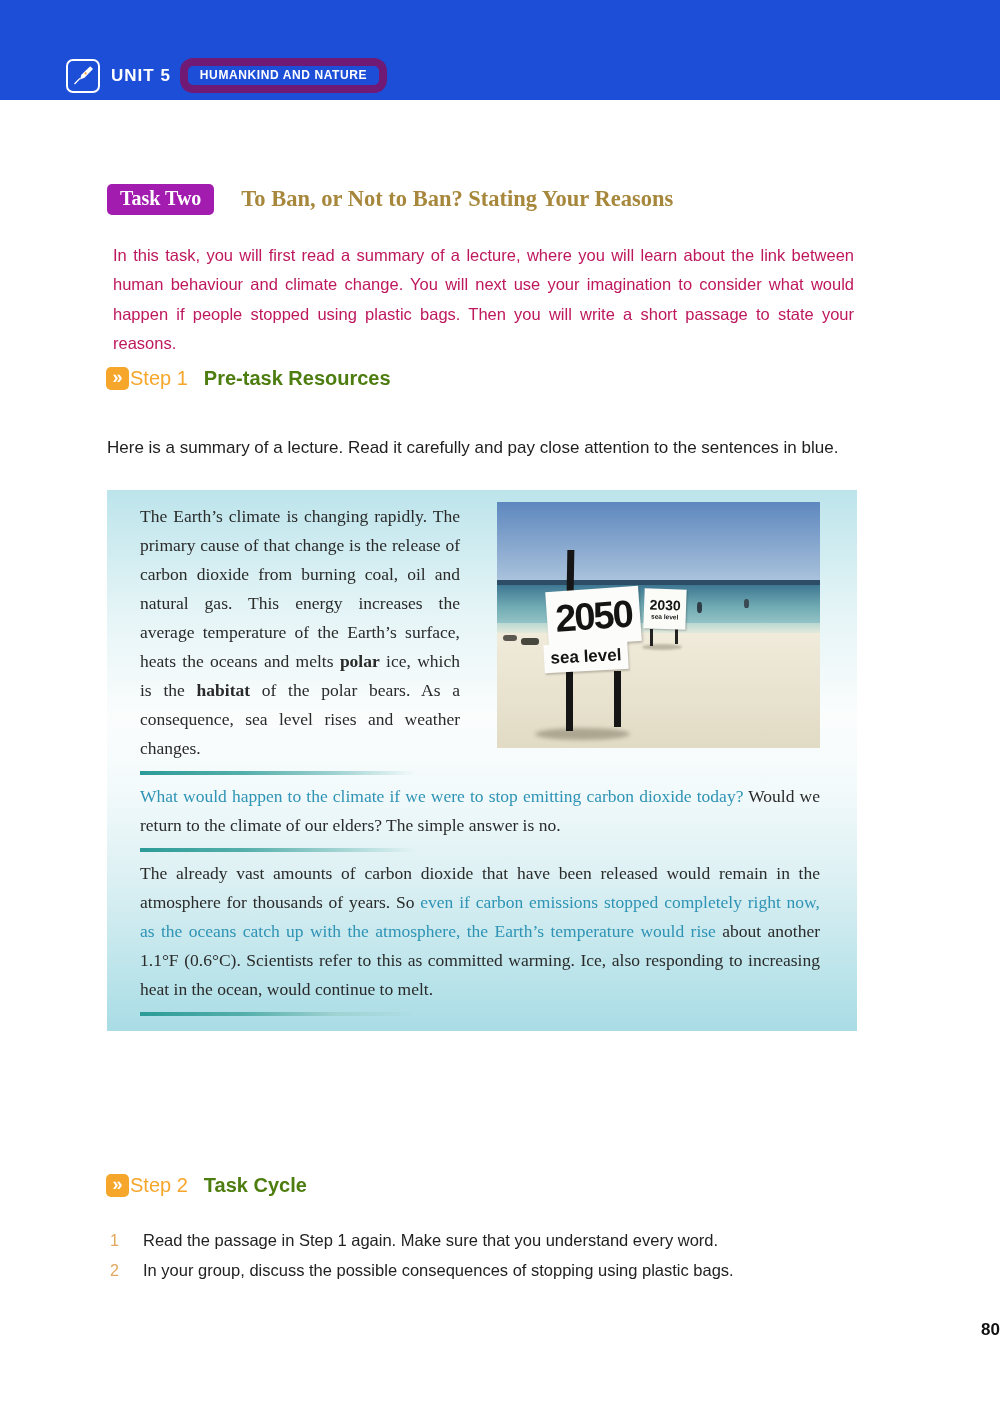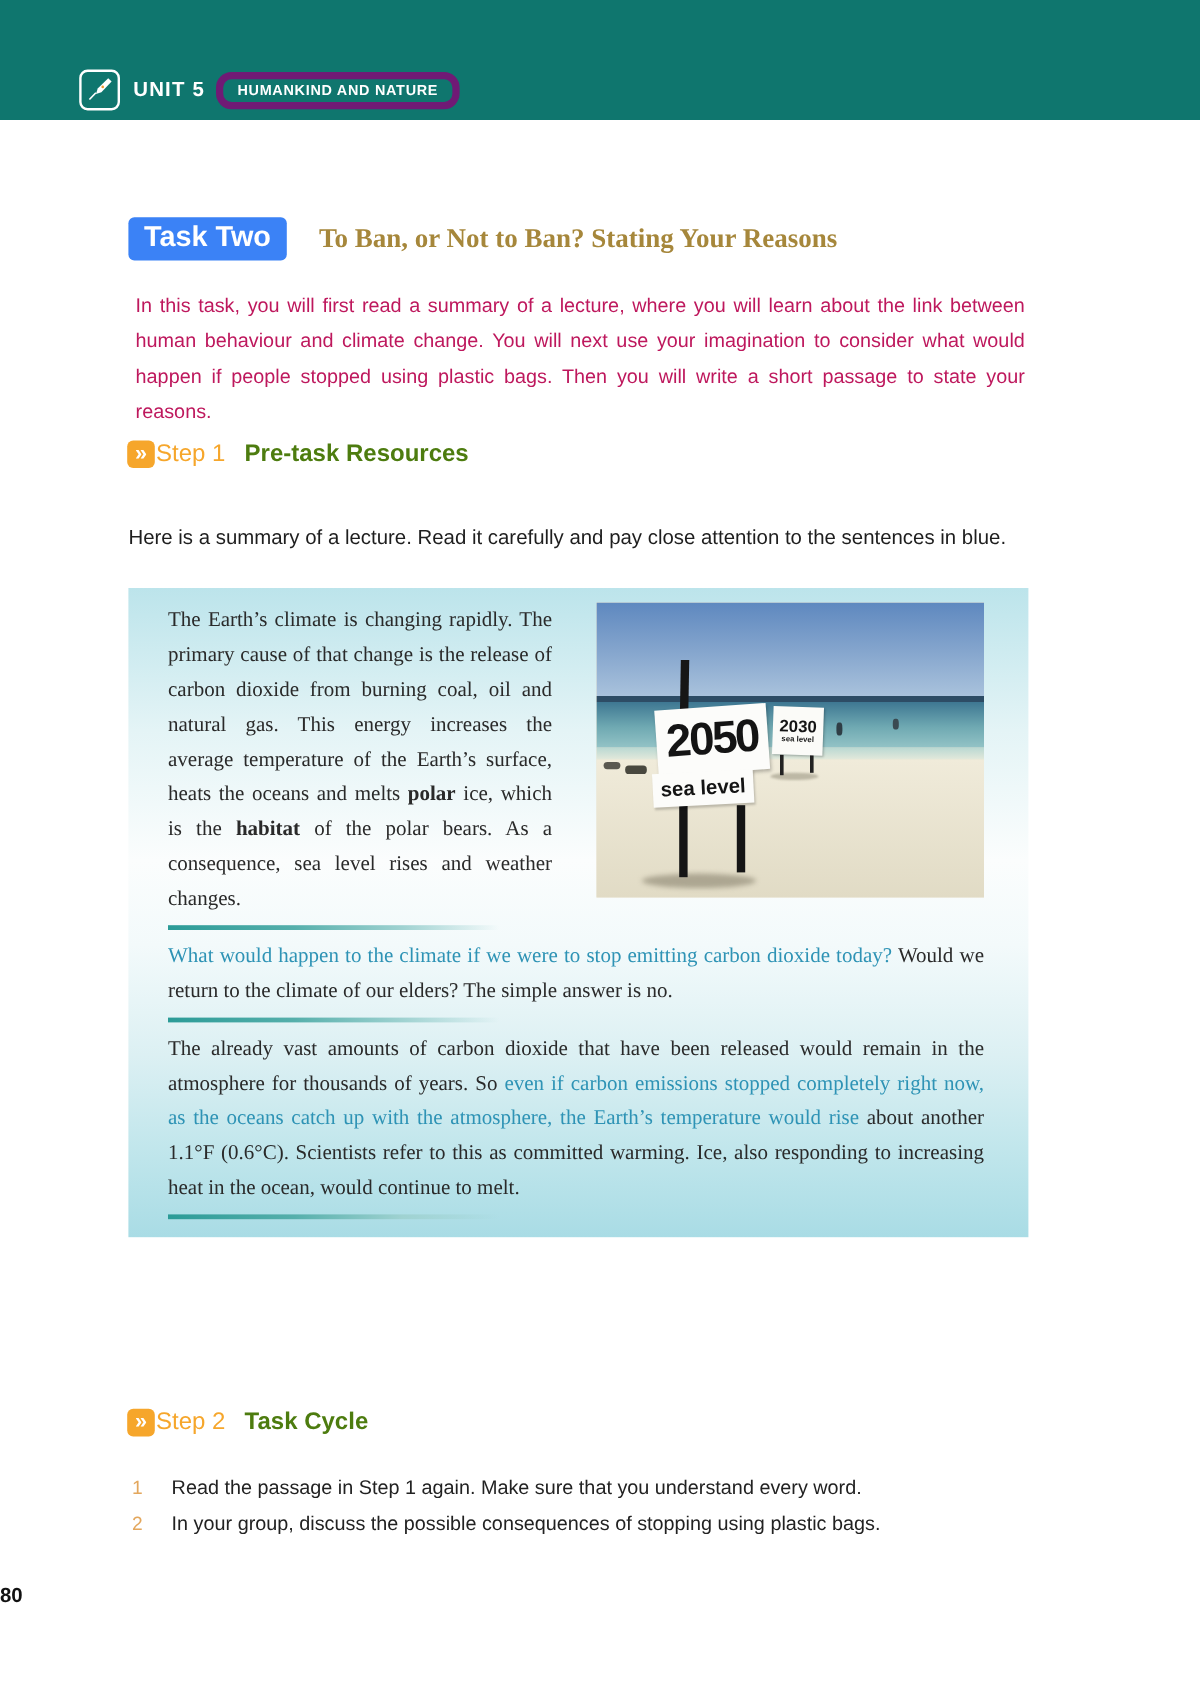--- a/index.html
+++ b/index.html
@@ -1,33 +1,33 @@
 <!DOCTYPE html>
 <html><head>
 <meta charset="utf-8">
 <style>
   * { box-sizing: border-box; }
   html,body { margin:0; padding:0; }
   body { width:1000px; height:1402px; background:#ffffff; font-family:"Liberation Sans", sans-serif; }
   .page { position:relative; width:1000px; height:1402px; background:#fff; overflow:hidden; }
 
   
-  .band { position:absolute; left:0; top:0; width:1000px; height:100px; background:#0f766e; }
+  .band { position:absolute; left:0; top:0; width:1000px; height:100px; background:#1d4ed8; }
   .band-inner { position:absolute; left:66px; top:58px; display:flex; align-items:center; }
   .pen-box { width:34px; height:34px; border:2px solid #fff; border-radius:7px; margin-right:11px;
              display:flex; align-items:center; justify-content:center; }
   .pen-box svg { width:24px; height:24px; }
   .unit-label { color:#fff; font-weight:bold; font-size:17px; letter-spacing:1px; margin-right:9px; }
-  .unit-pill { border:6px solid #701a75; border-radius:13px; padding:2px 12px 3px; color:#fff;
+  .unit-pill { border:8px solid #701a75; border-radius:13px; padding:2px 12px 3px; color:#fff;
                font-weight:bold; font-size:12px; letter-spacing:0.6px; white-space:nowrap; }
 
   
   .task-row { position:absolute; left:107px; top:174px; display:flex; align-items:center; }
-  .task-badge { background:#3b82f6; color:#fff; font-family:Liberation Sans, sans-serif; font-weight:bold;
-                font-size:24px; padding:3px 13px 5px; border-radius:5px; margin-right:15px; }
+  .task-badge { background:#a21caf; color:#fff; font-family:Liberation Serif, serif; font-weight:bold;
+                font-size:20px; padding:3px 13px 5px; border-radius:5px; margin-right:15px; }
   .task-title { color:#A6873B; font-family:"Liberation Serif", serif; font-weight:bold; font-size:22.5px; margin:12px; }
 
   .intro { position:absolute; left:113px; top:224px; width:741px; color:#be185d; font-size:16.5px;
            line-height:29.5px; text-align:justify; }
 
   
   .step-row { position:absolute; display:flex; align-items:center; }
   .step1-row { left:106px; top:367px; }
   .step2-row { left:106px; top:1174px; }
   .step-icon { width:23px; height:23px; background:#F6A62B; border-radius:5px; color:#fff; font-weight:bold;
@@ -81,21 +81,21 @@
   .ph-person2 { left:200px; top:100px; width:5px; height:11px; background:#2F3E46; border-radius:40%; }
   .ph-person3 { left:247px; top:97px; width:5px; height:9px; background:#3A4A52; border-radius:40%; }
   .ph-blob1 { left:6px; top:133px; width:14px; height:6px; background:#5A5850; border-radius:3px; }
   .ph-blob2 { left:24px; top:136px; width:18px; height:7px; background:#49483F; border-radius:3px; }
 
   
   .task-list { position:absolute; left:110px; top:1226px; width:745px; }
   .li { display:flex; line-height:29.5px; font-size:16.5px; color:#222; }
   .li .num { color:#E3A75D; width:33px; flex:none; font-size:16px; }
 
-  .pagenum { position:absolute; left:0; top:1320px; width:100%; text-align:left; font-weight:bold;
+  .pagenum { position:absolute; left:0; top:1320px; width:100%; text-align:right; font-weight:bold;
              font-size:17px; color:#111; }
 </style>
 </head>
 <body>
 
 <div class="page">
 
   <header class="band">
     <div class="band-inner">
       <span class="pen-box">

